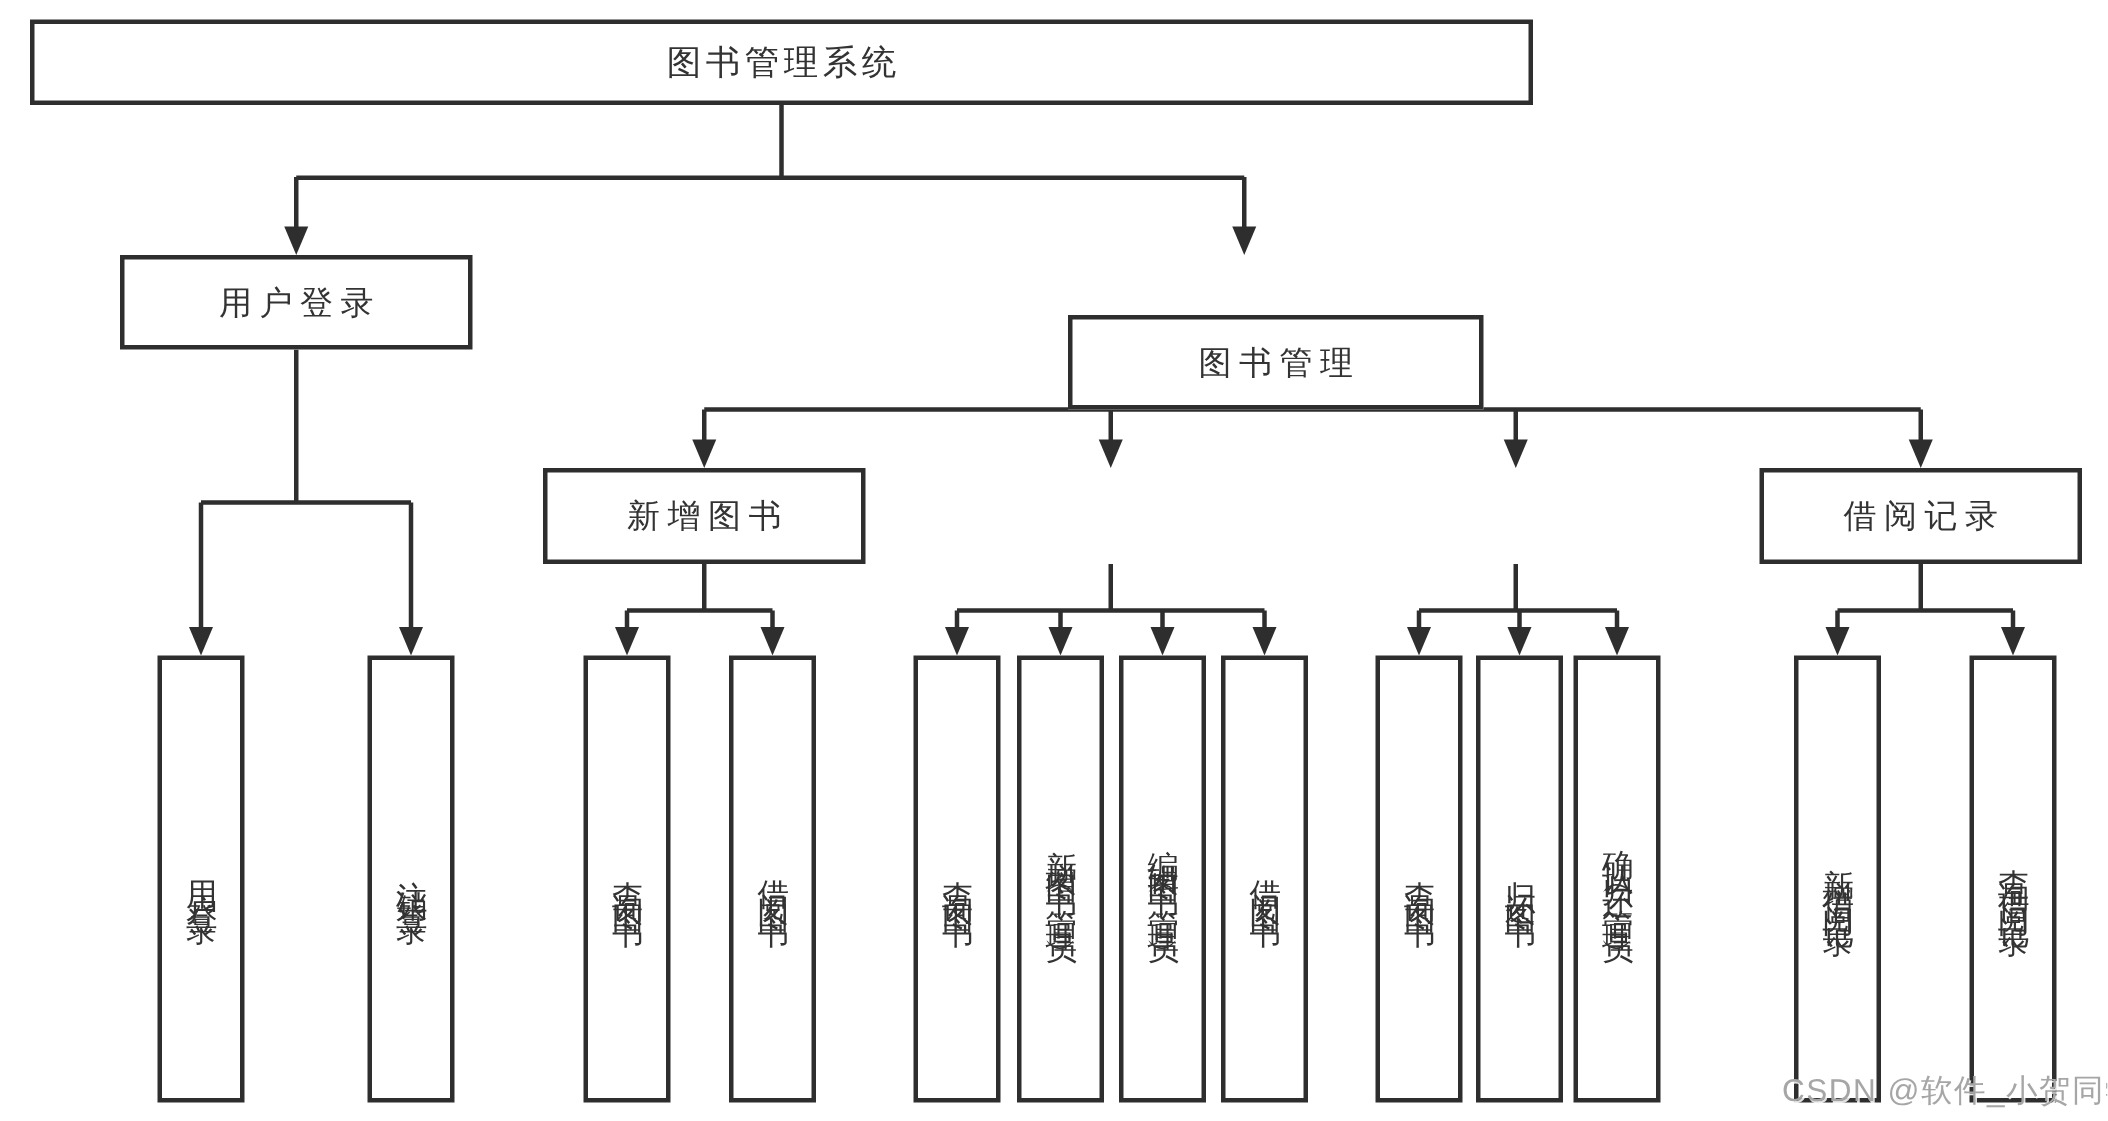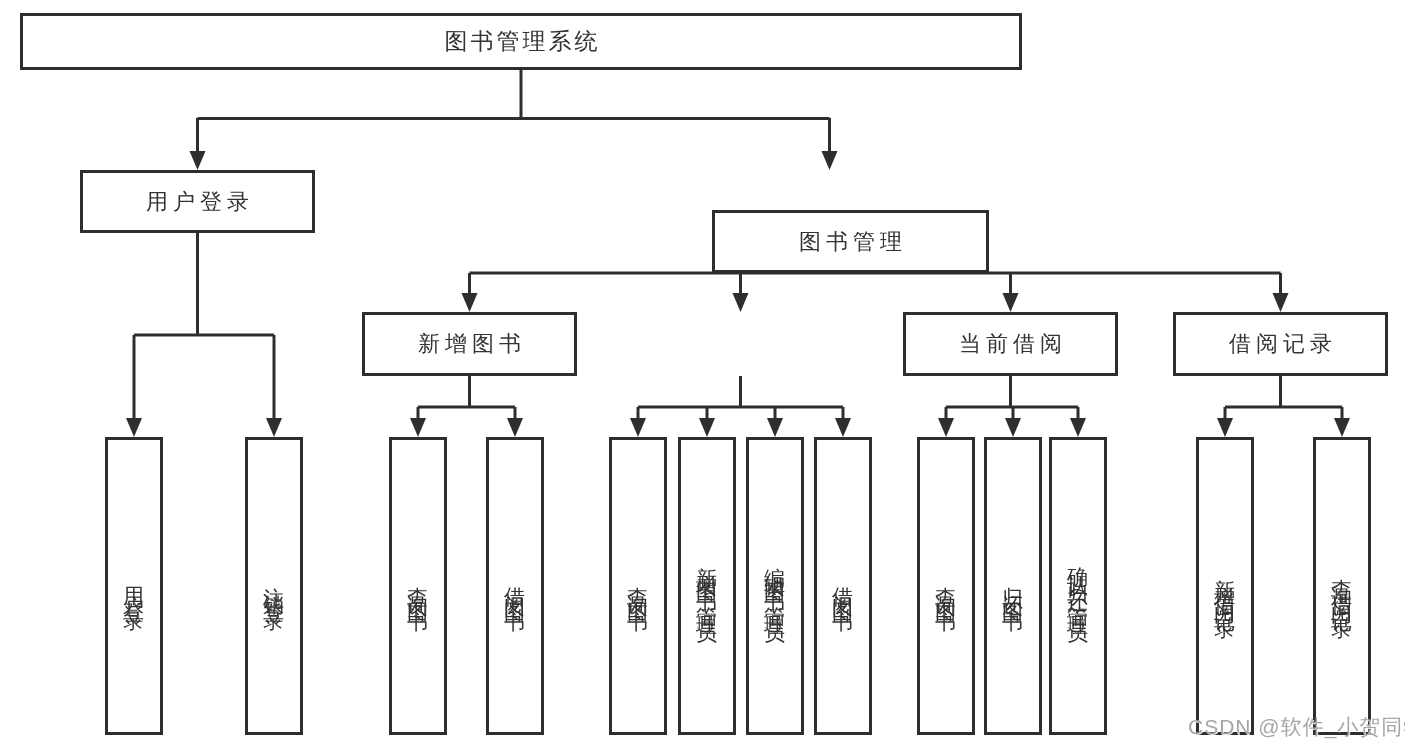--- a/index.html
+++ b/index.html
@@ -139,23 +139,20 @@
   <div class="box" style="left:80px; top:170px; width:235px; height:63px;">
     <span class="h-label">用户登录</span>
   </div>
   <div class="box" style="left:712px; top:170px; width:277px; height:63px;margin-top:40px;">
     <span class="h-label">图书管理</span>
   </div>
 
   <div class="box" style="left:362px; top:312px; width:215px; height:64px;">
     <span class="h-label">新增图书</span>
   </div>
-  <div class="box" style="left:903px; top:312px; width:215px; height:64px;">
-    <span class="h-label">当前借阅</span>
-  </div>
   <div class="box" style="left:1173px; top:312px; width:215px; height:64px;">
     <span class="h-label">借阅记录</span>
   </div>
 
   <div class="box" style="left:105px; top:437px; width:58px; height:298px;">
     <span class="v-label">用户登录</span>
   </div>
   <div class="box" style="left:245px; top:437px; width:58px; height:298px;">
     <span class="v-label">注销登录</span>
   </div>

